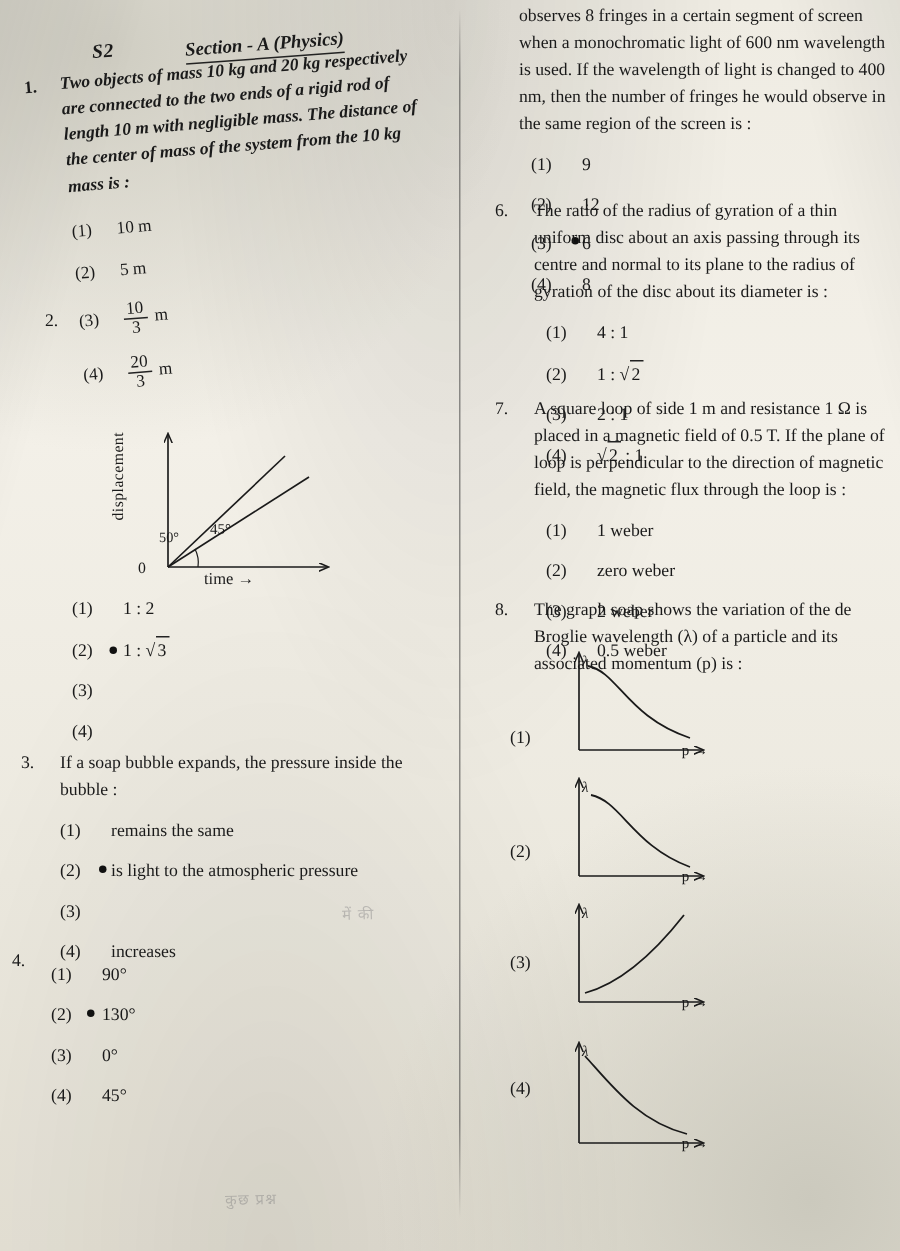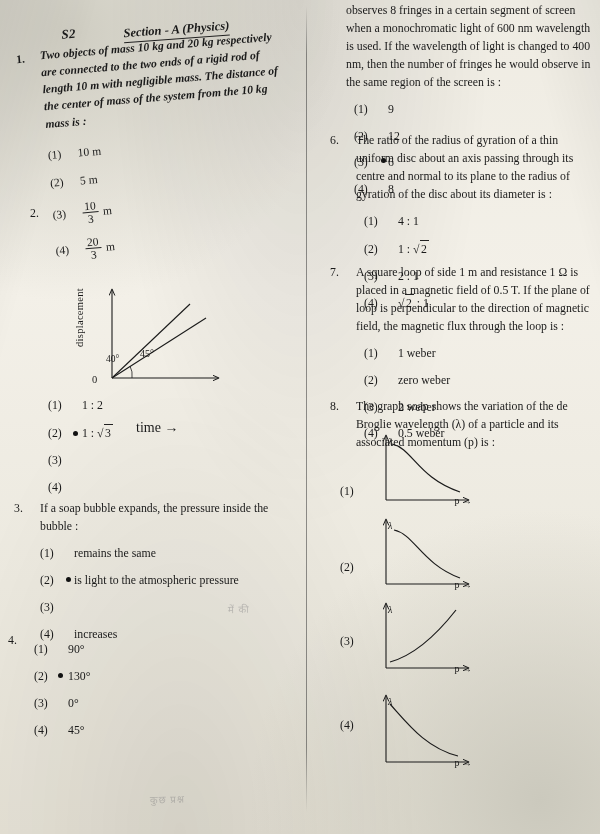--- a/index.html
+++ b/index.html
@@ -80,21 +80,21 @@
   .sqrt > .rad > span{border-top:1px solid #222;padding:0 2px 0 1px;display:inline-block;}
 
   
   .fig{position:absolute;left:78px;top:282px;width:160px;height:110px;}
   .yaxlabel{
     position:absolute;left:-4px;top:6px;width:14px;
     writing-mode:vertical-rl;transform:rotate(180deg);
     font-size:10.5px;letter-spacing:.3px;
   }
   .zero{position:absolute;left:14px;top:92px;font-size:10.5px;}
-  .timelab{position:absolute;left:58px;top:98px;font-size:14px;margin-top:40px;}
+  .timelab{position:absolute;left:58px;top:98px;font-size:11px;}
   .ang30{position:absolute;left:28px;top:72px;font-size:9.5px;}
   .ang45{position:absolute;left:62px;top:66px;font-size:10px;}
 
   
   .gwrap{position:absolute;width:118px;height:78px;}
   .gwrap .glab{position:absolute;left:2px;top:-2px;font-size:10px;font-style:italic;}
   .gwrap .plab{position:absolute;right:4px;bottom:-4px;font-size:10px;}
   .optnum{position:absolute;font-size:11.8px;}
   
   .ghost{position:absolute;color:rgba(90,90,95,0.30);font-size:10px;letter-spacing:1px;transform:rotate(-1.5deg);pointer-events:none;}
@@ -157,21 +157,21 @@
         </defs>
         <line x1="34" y1="96" x2="34" y2="8" stroke="#1a1a1a" stroke-width="1.1" marker-end="url(#ar)"></line>
         <line x1="34" y1="96" x2="140" y2="96" stroke="#1a1a1a" stroke-width="1.1" marker-end="url(#ar)"></line>
         <line x1="34" y1="96" x2="128" y2="36" stroke="#1a1a1a" stroke-width="1.1"></line>
         <line x1="34" y1="96" x2="112" y2="22" stroke="#1a1a1a" stroke-width="1.1"></line>
         <path d="M54,96 A20,20 0 0 0 52,84" fill="none" stroke="#1a1a1a" stroke-width="0.8"></path>
       </svg>
       <span class="yaxlabel">displacement</span>
       <span class="zero">0</span>
       <span class="timelab"><span>time</span> →</span>
-      <span class="ang30">40°</span>
+      <span class="ang30">50°</span>
       <span class="ang45">45°</span>
     </div>
 
     <div class="q" style="left:48px;top:388px;width:200px;">
       <div class="opt">
         <span class="lab">(1)</span>
         <span class="val">1 : 2</span>
       </div>
       <div class="opt">
         <span class="lab" style="position:relative;">

